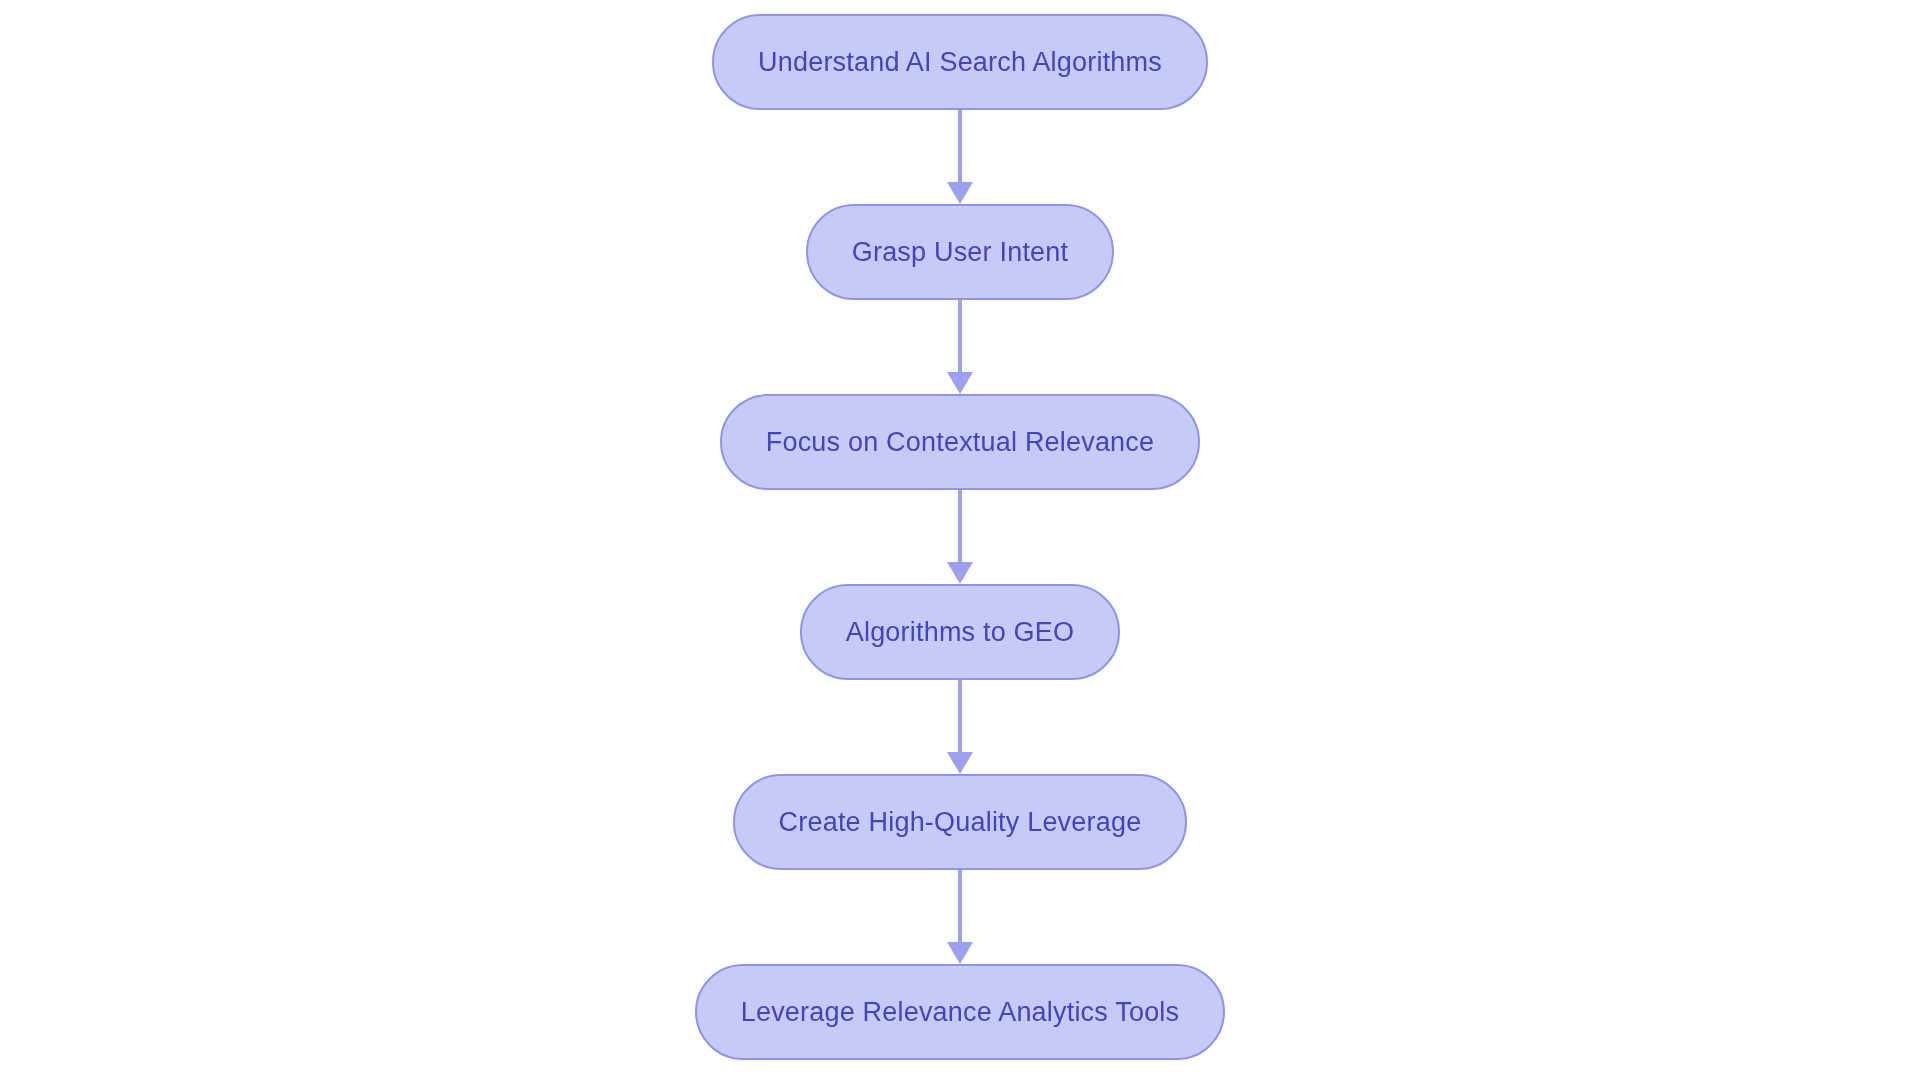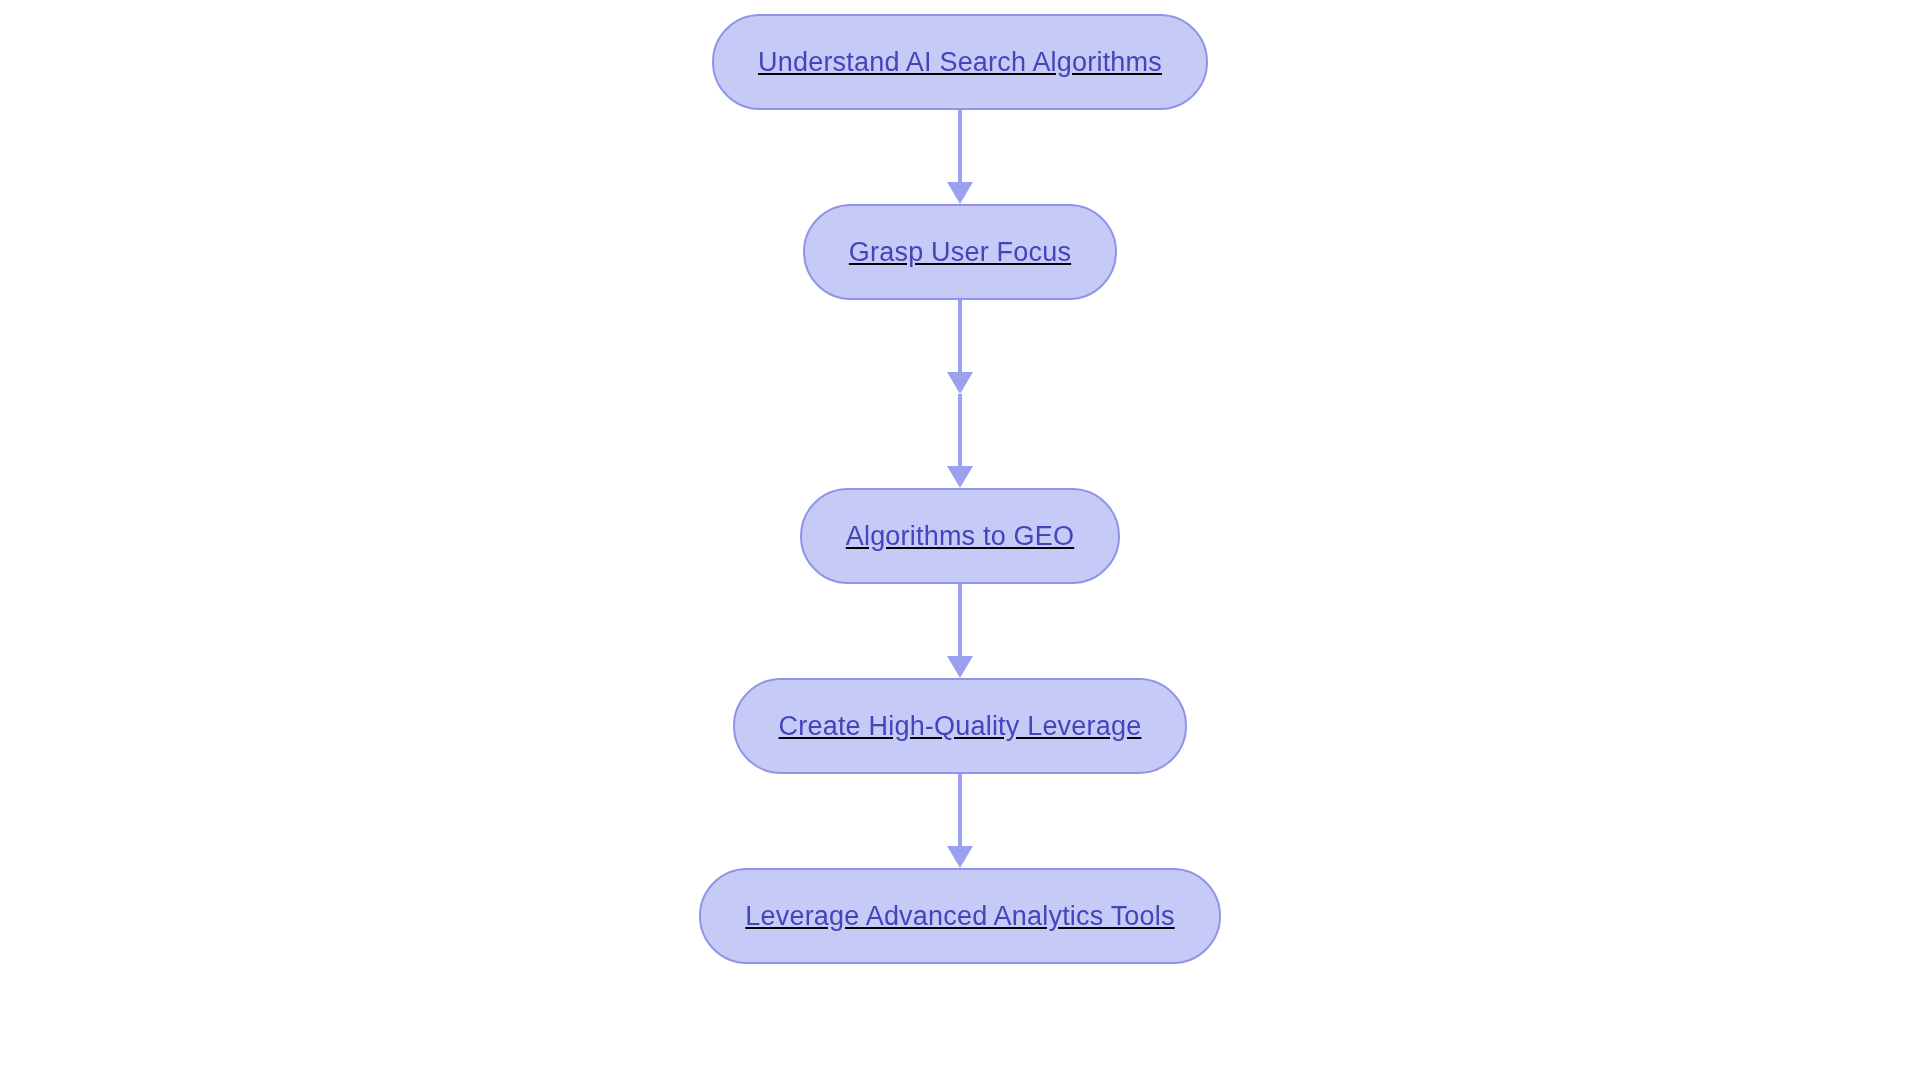--- a/index.html
+++ b/index.html
@@ -18,21 +18,20 @@
     font-family: "Liberation Sans", sans-serif;
   }
   .canvas {
     position: relative;
     width: 1920px;
     height: 1083px;
     display: flex;
     flex-direction: column;
     align-items: center;
     padding-top: 14px;
-    text-decoration: underline;
   }
   .node {
     height: 96px;
     min-width: 270px;
     padding: 0 44px;
     border-radius: 48px;
     background: var(--node-fill);
     border: 2px solid var(--node-border);
     color: var(--node-text);
     font-size: 27px;
@@ -65,30 +64,33 @@
   </div>
 
   <div class="connector">
     <svg viewBox="0 0 28 94">
       <line x1="14" y1="0" x2="14" y2="73"></line>
       <polygon points="1,72 27,72 14,94"></polygon>
     </svg>
   </div>
 
   <div class="node">
-    <span>Grasp User Focus</span>
+    <span>Grasp User Intent</span>
   </div>
 
   <div class="connector">
     <svg viewBox="0 0 28 94">
       <line x1="14" y1="0" x2="14" y2="73"></line>
       <polygon points="1,72 27,72 14,94"></polygon>
     </svg>
   </div>
 
+  <div class="node">
+    <span>Focus on Contextual Relevance</span>
+  </div>
 
   <div class="connector">
     <svg viewBox="0 0 28 94">
       <line x1="14" y1="0" x2="14" y2="73"></line>
       <polygon points="1,72 27,72 14,94"></polygon>
     </svg>
   </div>
 
   <div class="node">
     <span>Algorithms to GEO</span>
@@ -106,16 +108,16 @@
   </div>
 
   <div class="connector">
     <svg viewBox="0 0 28 94">
       <line x1="14" y1="0" x2="14" y2="73"></line>
       <polygon points="1,72 27,72 14,94"></polygon>
     </svg>
   </div>
 
   <div class="node">
-    <span>Leverage Advanced Analytics Tools</span>
+    <span>Leverage Relevance Analytics Tools</span>
   </div>
 
 </div>
 
 </body></html>

